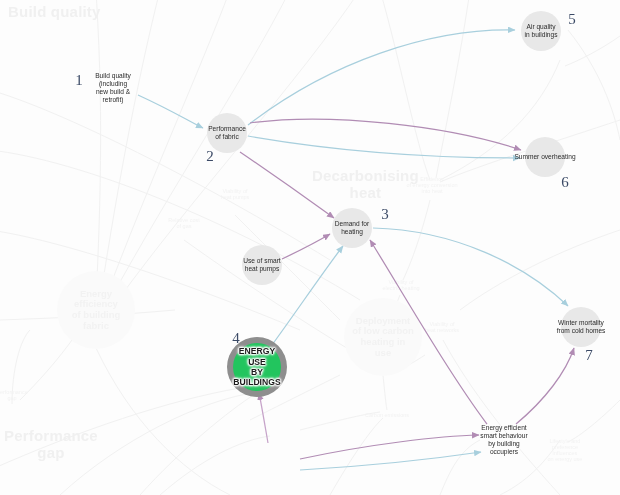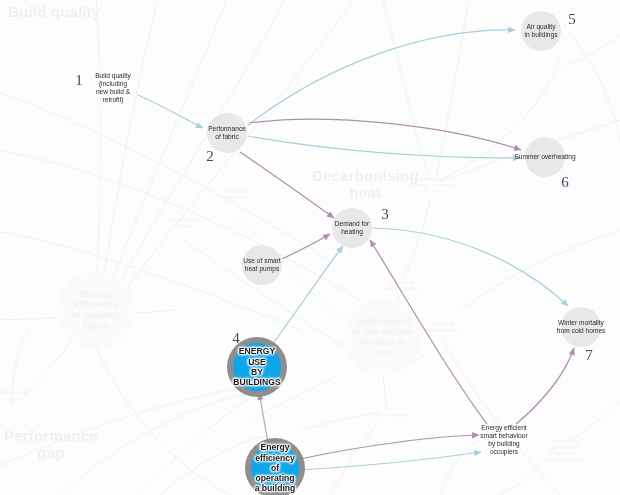--- a/index.html
+++ b/index.html
@@ -50,21 +50,21 @@
     text-align:center;
     border-radius:50%;
     color:#2b2b2b;
     line-height:1.2;
     font-size:6.6px;
   }
   .node .label{display:block;white-space:pre-line;}
   .node.disc{background:#e8e8e8;}
   .node.plain{background:transparent;}
   .node.ring{
-    background:#0ea5e9;
+    background:#22c55e;
     box-shadow:0 0 0 6px #8e8e8e;
   }
   .node.ring .label{
     font-weight:bold;font-size:8.6px;color:#1a1a1a;
     position:relative;z-index:1;
     text-shadow:
       0 0 2px #fff, 0 0 2px #fff, 0 0 3px #fff, 0 0 4px #fff,
       1px 0 2px #fff, -1px 0 2px #fff, 0 1px 2px #fff, 0 -1px 2px #fff;
     white-space:pre-line;
   }
@@ -231,25 +231,20 @@
     <span class="label" style="white-space:nowrap;">Summer overheating</span>
   </div>
   <div class="node disc" style="left:581px;top:327px;width:40px;height:40px;">
     <span class="label" style="white-space:pre;">Winter mortality
 from cold homes</span>
   </div>
   <div class="node disc" style="left:262px;top:265px;width:40px;height:40px;">
     <span class="label">Use of smart
 heat pumps</span>
   </div>
-  <div class="node ring" style="left:275px;top:468px;width:48px;height:48px;">
-    <span class="label">Energy efficiency
-of operating
-a building</span>
-  </div>
   <div class="node plain" style="left:504px;top:440px;width:60px;height:50px;">
     <span class="label">Energy efficient
 smart behaviour
 by building
 occupiers</span>
   </div>
 
   <div class="num" style="left:79px;top:80px;">1</div>
   <div class="num" style="left:210px;top:156px;">2</div>
   <div class="num" style="left:385px;top:214px;">3</div>

